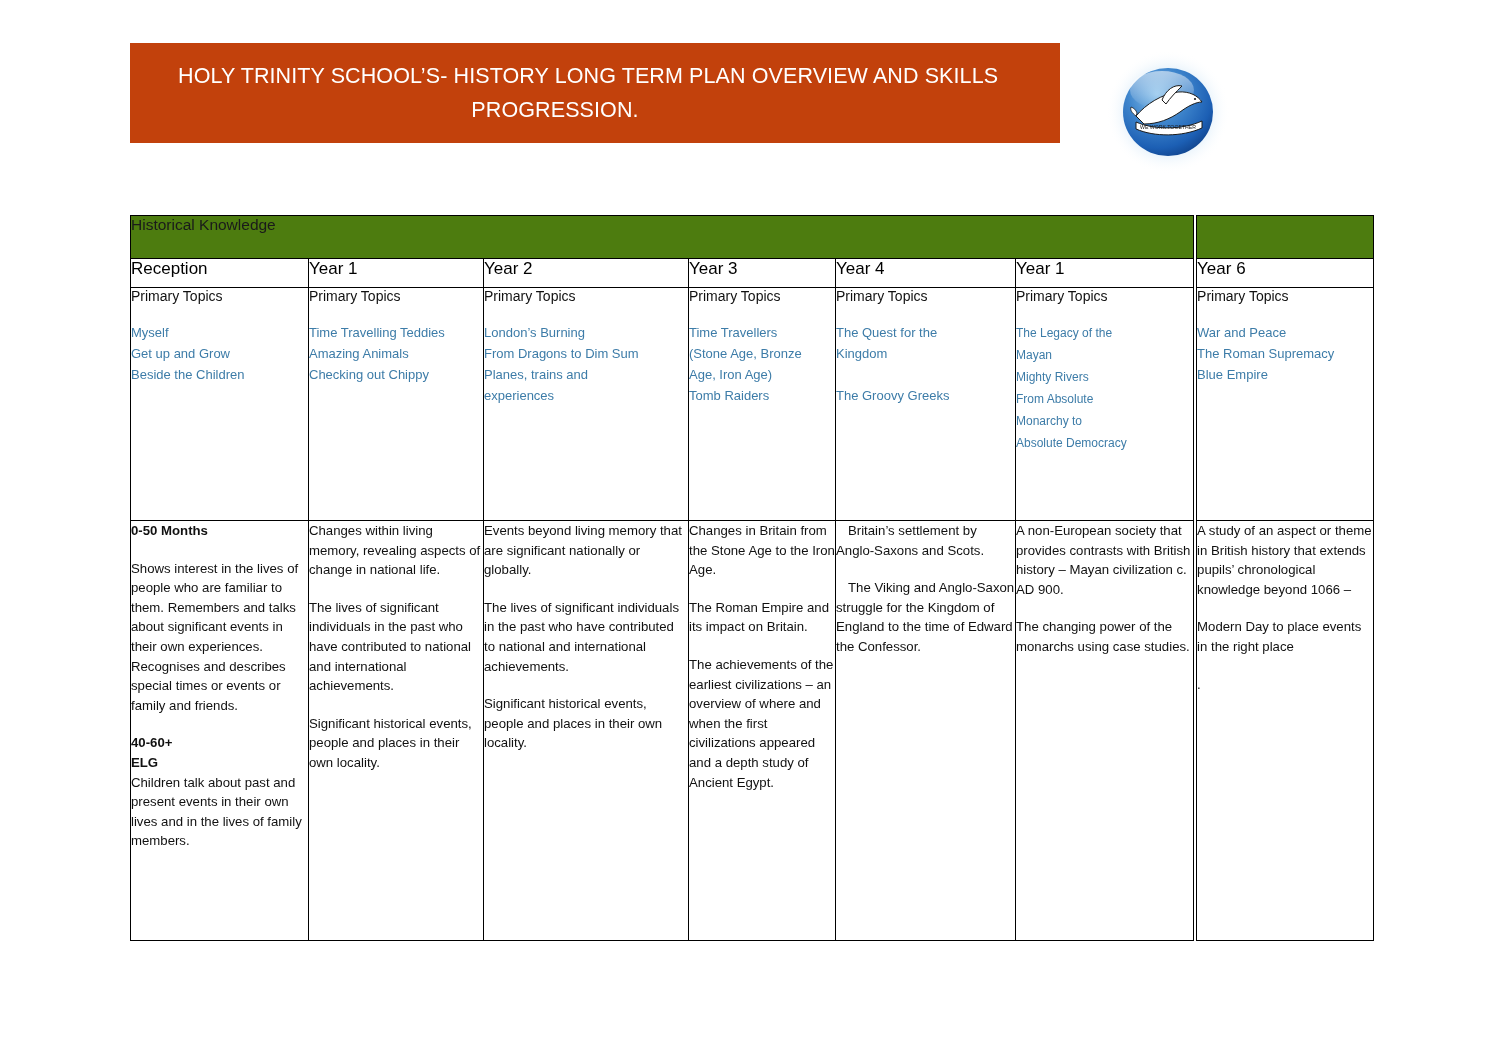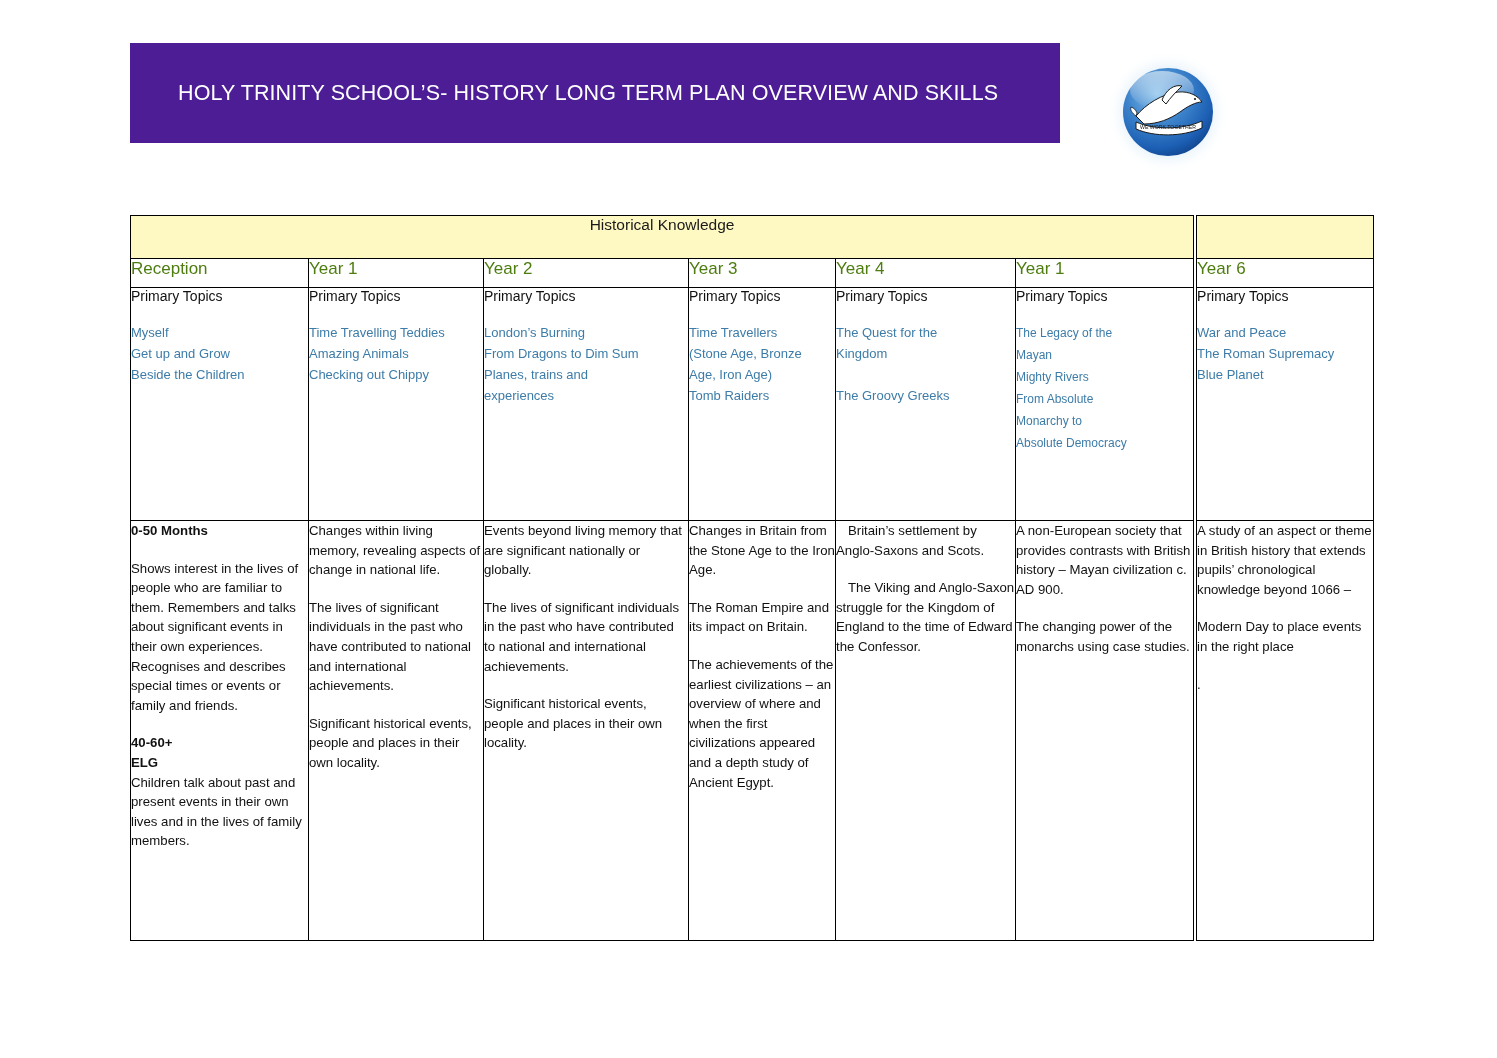--- a/index.html
+++ b/index.html
@@ -9,21 +9,21 @@
     background: #ffffff;
     font-family: "Liberation Sans", sans-serif;
   }
   .page { position: relative; width: 1497px; height: 1058px; overflow: hidden; }
 
   
   .title-banner {
     position: absolute;
     left: 130px; top: 43px;
     width: 930px; height: 100px;
-    background: #4c1d95;
+    background: #c2410c;
     display: flex;
     flex-direction: column;
     align-items: center;
     justify-content: center;
     padding: 0 26px;
   }
   .title-banner .line {
     color: #ffffff;
     font-size: 21.5px;
     line-height: 34px;
@@ -48,36 +48,36 @@
     width: 1240px;
     border-collapse: collapse;
     table-layout: fixed;
   }
   .plan-table td {
     border: 1px solid #000000;
     vertical-align: top;
     padding: 0;
   }
   .hdr-blue {
-    background: #fef9c3;
+    background: #4d7c0f;
     height: 43px;
-    text-align: center;
+    text-align: left;
     vertical-align: middle;
     color: #1a1a1a;
     font-size: 15.5px;
   }
   .hdr-gap {
     border: none !important;
     width: 3px;
     background: #ffffff;
   }
   .year-cell {
     height: 29px;
     font-size: 17px;
-    color: #4d7c0f;
+    color: #000000;
     padding: 2px 0 2px 8px;
     vertical-align: middle;
   }
   .topics-cell {
     height: 233px;
     padding: 8px 8px 6px 8px;
   }
   .detail-cell {
     height: 420px;
     padding: 8px 8px 6px 9px;
@@ -107,20 +107,21 @@
   .body-text .tight { margin-bottom: 0; }
   .indent-first { text-indent: 12px; }
 </style>
 </head>
 <body>
 
 <div class="page">
 
   <div class="title-banner">
     <div class="line l1">HOLY TRINITY SCHOOL’S- HISTORY LONG TERM PLAN OVERVIEW AND SKILLS</div>
+    <div class="line l2">PROGRESSION.</div>
   </div>
 
   <div class="logo-wrap">
     <svg viewBox="0 0 124 124" width="124" height="124" aria-hidden="true">
       <defs>
         <radialGradient id="glow" cx="50%" cy="50%" r="50%">
           <stop offset="55%" stop-color="#cfe6f7" stop-opacity="0.95"></stop>
           <stop offset="100%" stop-color="#ffffff" stop-opacity="0"></stop>
         </radialGradient>
         <radialGradient id="orb" cx="38%" cy="30%" r="78%">
@@ -233,21 +234,21 @@
               <div>Monarchy to</div>
               <div>Absolute Democracy</div>
             </div>
       </td>
       <td class="hdr-gap"></td>
       <td class="topics-cell">
         <div class="pt-label">Primary Topics</div>
         <div class="topic-list">
               <div>War and Peace</div>
               <div>The Roman Supremacy</div>
-              <div>Blue Planet</div>
+              <div>Blue Empire</div>
             </div>
       </td>
     </tr>
 
     <tr>
       <td class="detail-cell">
         <div class="body-text">
           <p class="bold tight">0-50 Months</p>
           <p style="margin-top:18px">Shows interest in the lives of people who are familiar to them. Remembers and talks about significant events in their own experiences. Recognises and describes special times or events or family and friends.</p>
           <p class="bold tight">40-60+</p>

